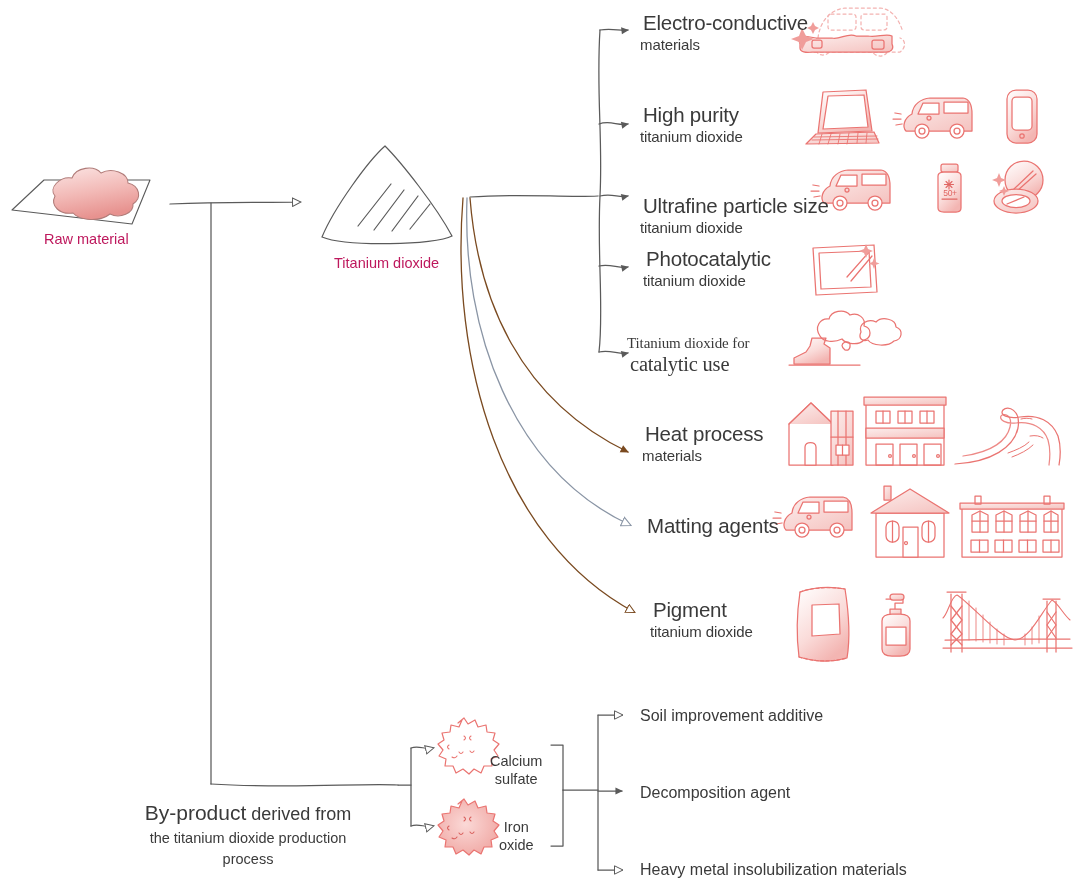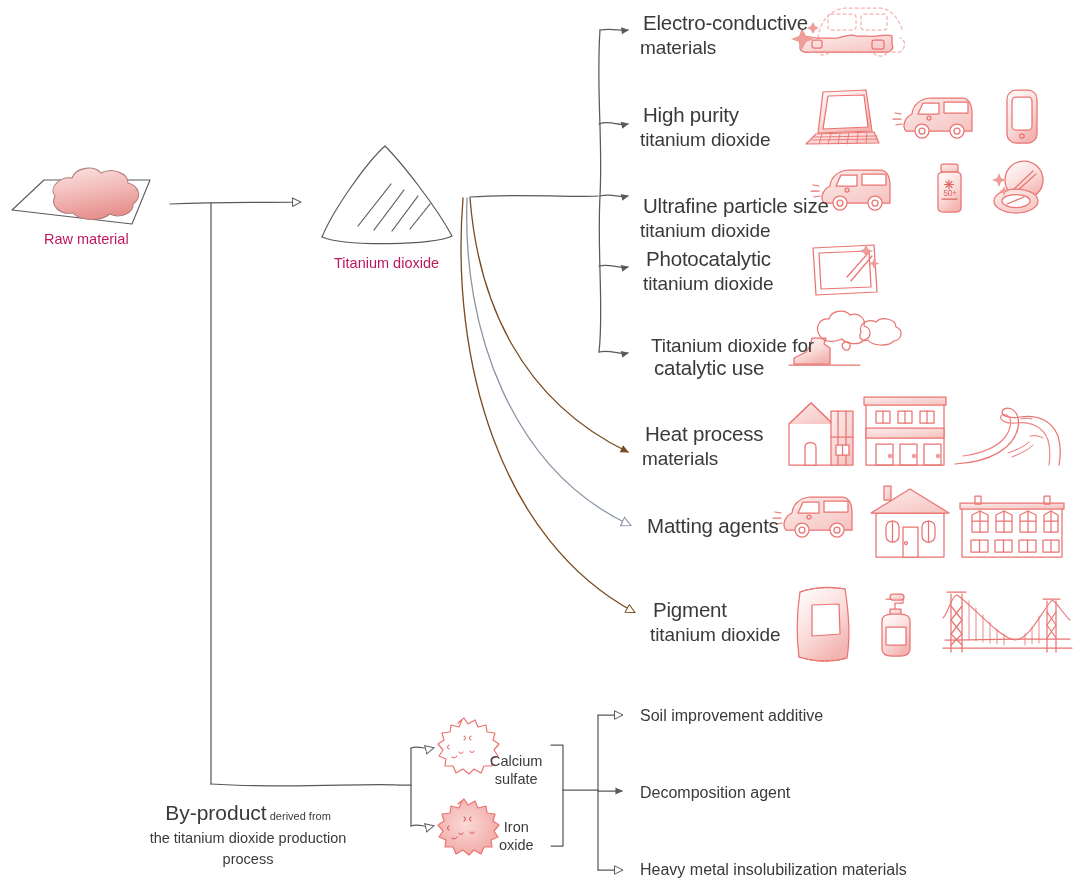--- a/index.html
+++ b/index.html
@@ -32,21 +32,21 @@
     position: absolute;
     line-height: 1.12;
     white-space: nowrap;
   }
   .big {
     font-size: 20.5px;
     color: #3a3a3a;
     letter-spacing: -0.2px;
   }
   .small {
-    font-size: 19px;
+    font-size: 15px;
     color: #3a3a3a;
     letter-spacing: -0.1px;
   }
   
   .hl {
     position: relative;
     display: inline-block;
     padding: 0 3px 0 3px;
   }
   .hl::before {
@@ -70,21 +70,21 @@
     color: #be185d;
     white-space: nowrap;
   }
   .byproduct {
     position: absolute;
     text-align: center;
     color: #3a3a3a;
     line-height: 1.45;
   }
   .byproduct .lead { font-size: 21px; }
-  .byproduct .rest { font-size: 11px; }
+  .byproduct .rest { font-size: 18px; }
   .byproduct .line2 { font-size: 14.5px; }
 
   .mini {
     position: absolute;
     font-size: 14.5px;
     color: #3a3a3a;
     text-align: center;
     line-height: 1.25;
   }
 </style>
@@ -487,21 +487,21 @@
   <div class="node" style="left:640px; top:195px;">
     <div class="big"><span class="hl">Ultrafine particle size</span></div>
     <div class="small" style="margin-top:2px;">titanium dioxide</div>
   </div>
 
   <div class="node" style="left:643px; top:248px;">
     <div class="big"><span class="hl">Photocatalytic</span></div>
     <div class="small" style="margin-top:2px;">titanium dioxide</div>
   </div>
 
-  <div class="node" style="left:651px; top:335px;">
+  <div class="node" style="left:627px; top:335px;font-family:Liberation Serif, serif;">
     <div class="small">Titanium dioxide for</div>
     <div class="big" style="margin-top:1px;"><span class="hl">catalytic use</span></div>
   </div>
 
   <div class="node" style="left:642px; top:423px;">
     <div class="big"><span class="hl">Heat process</span></div>
     <div class="small" style="margin-top:2px;">materials</div>
   </div>
 
   <div class="node" style="left:644px; top:515px;">

